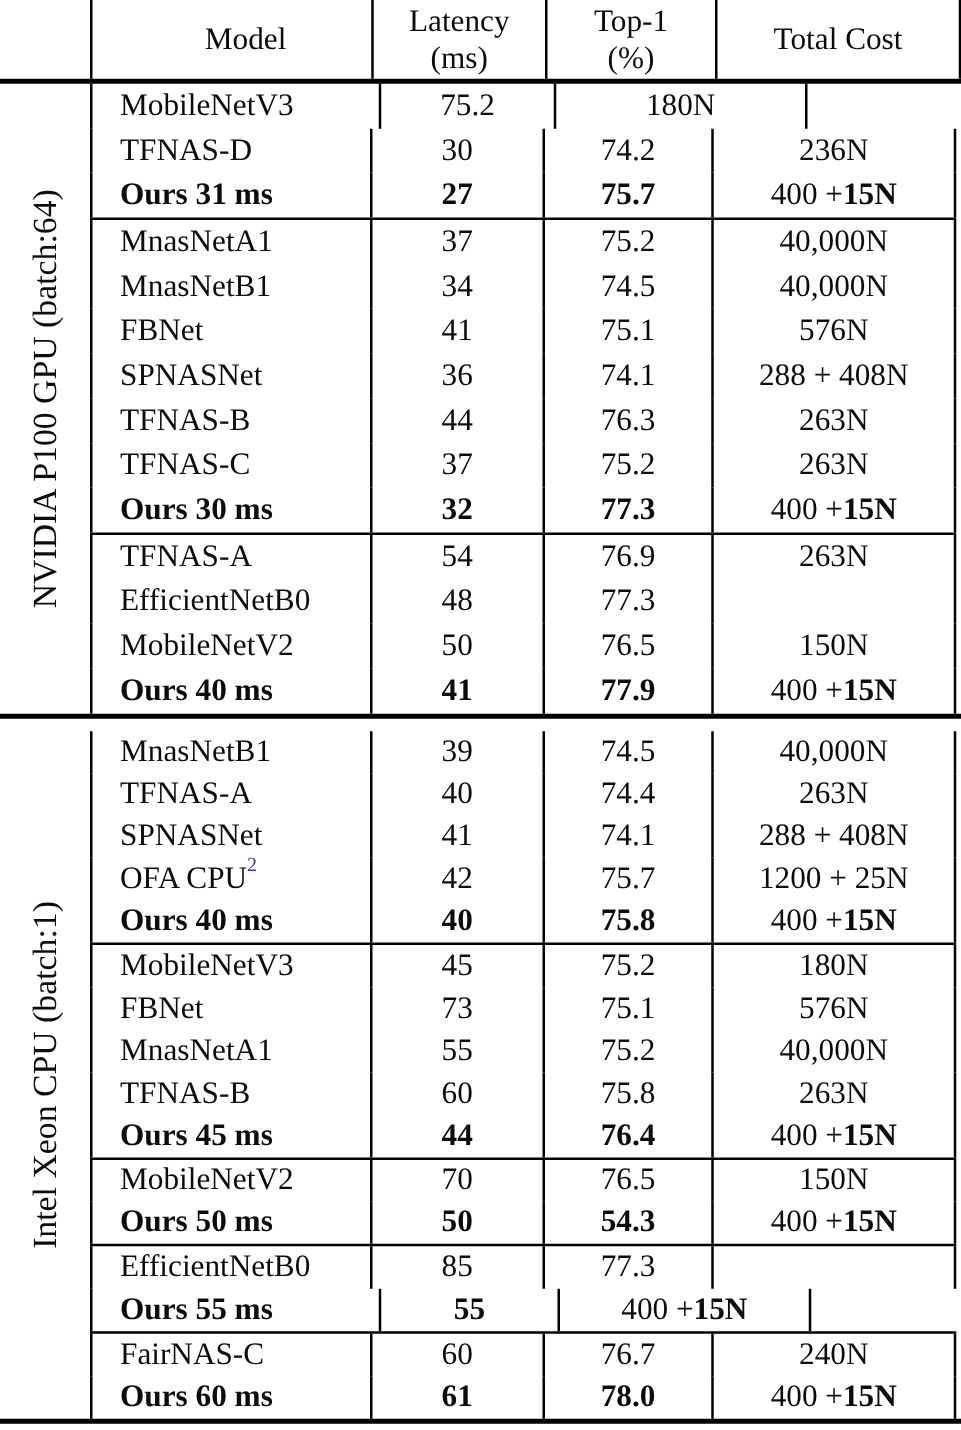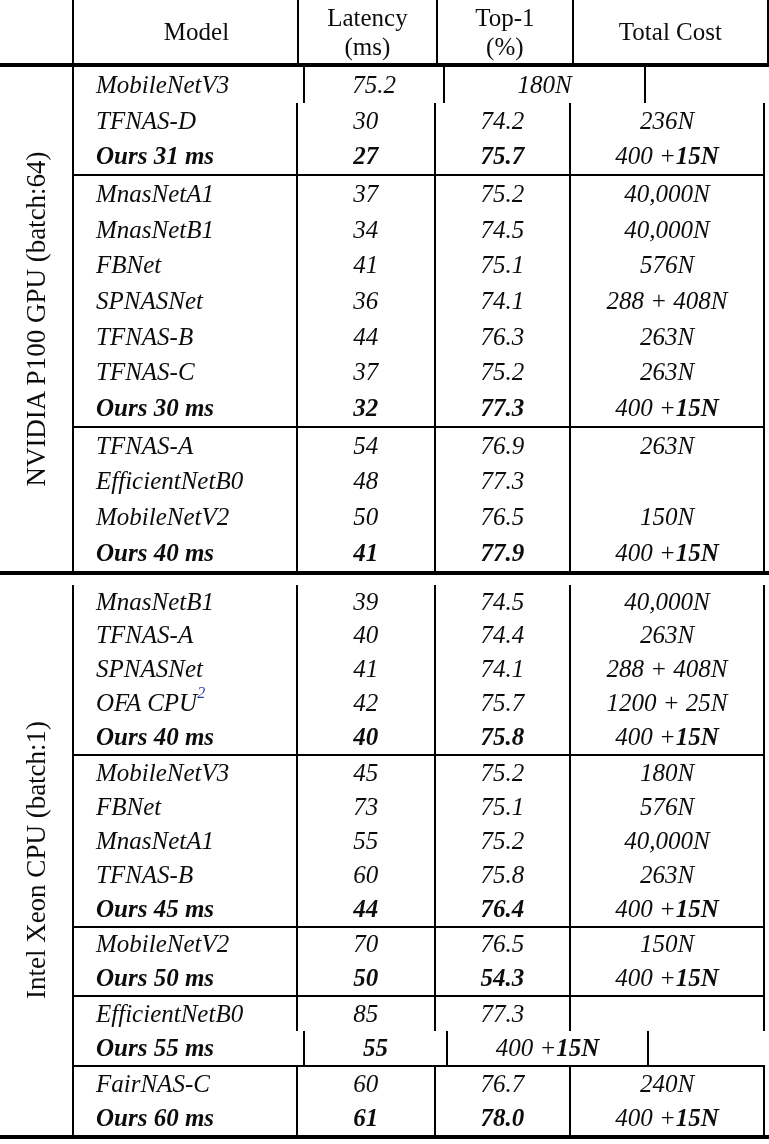--- a/index.html
+++ b/index.html
@@ -25,21 +25,21 @@
   .c3 { width:203px; border-right:2px solid #000; }
 
   .hcell { flex-direction:column; justify-content:center; line-height:29px; }
   .hcell.c0 { flex-direction:row; align-items:center; }
 
   
   .section { display:flex; width:769px; border-bottom:4px solid #000; }
   .sec-cpu { margin-top:10px; }
   .tbl { flex:none; width:693px; }
   .group + .group { border-top:2px solid #000; }
-  .row { display:flex;font-style:italic; }
+  .row { display:flex; }
   .sec-gpu .row { height:35.7px; }
   .sec-cpu .row { height:33.9px; }
   .row .cell { height:100%; }
   .row.ours .c1 span, .row.ours .c2 span { font-weight:bold; }
   .b { font-weight:bold; }
 
   .side-label {
     position:absolute; top:50%; left:50%;
     transform:translate(-50%,-50%) rotate(-90deg);
     white-space:nowrap; font-size:27px;

